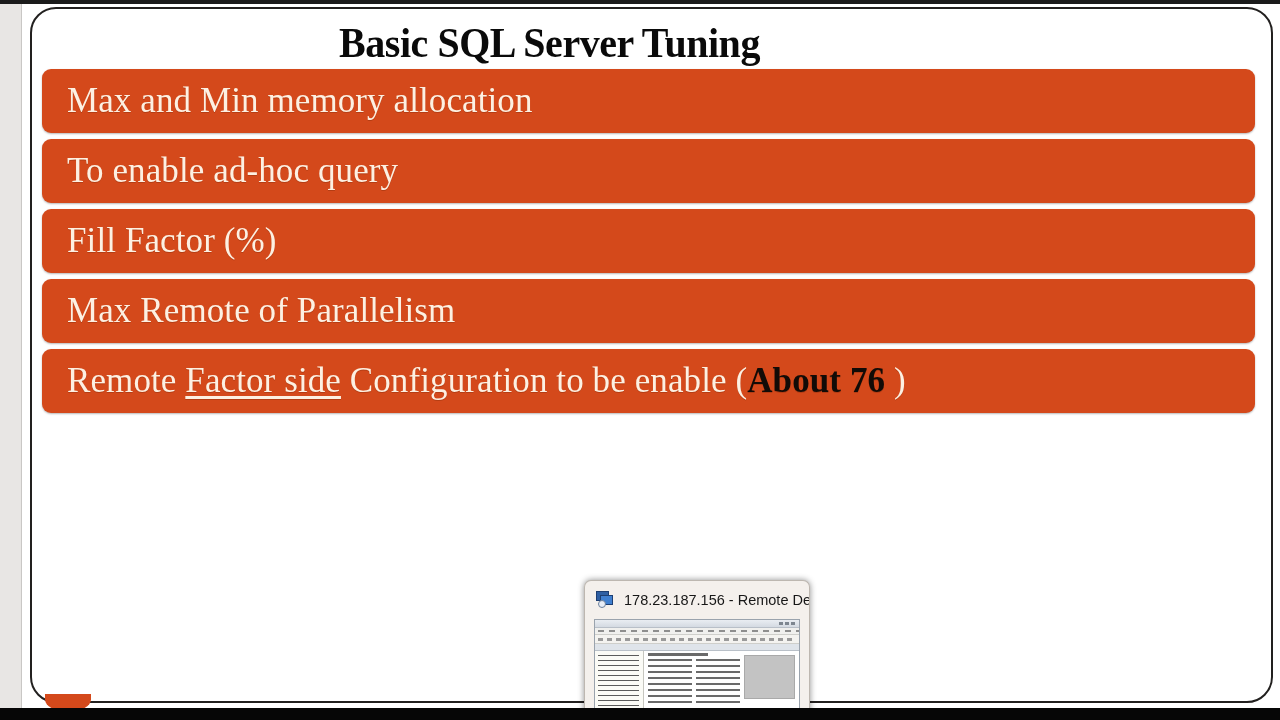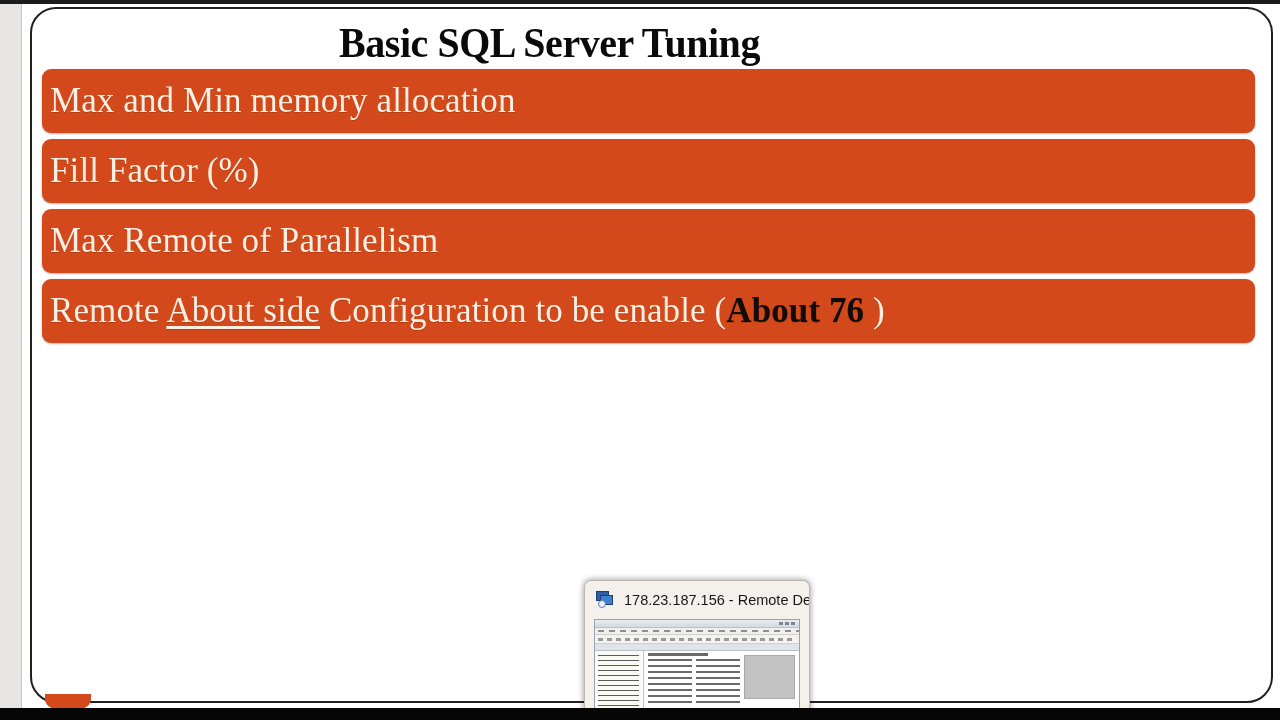--- a/index.html
+++ b/index.html
@@ -101,21 +101,21 @@
     margin-bottom: 6px;
     background: #d4491b;
     border-radius: 9px;
     box-shadow: 0 1px 2px rgba(0,0,0,0.28);
     display: flex;
     align-items: center;
     overflow: hidden;
   }
 
   .bar-label {
-    padding-left: 8px;
+    padding-left: 25px;
     font-family: "Liberation Serif", serif;
     font-size: 35px;
     line-height: 40px;
     color: #fdf0e2;
     white-space: nowrap;
     letter-spacing: 0.1px;
     text-shadow: 0 1px 0 rgba(120,40,10,0.35);
   }
   .bar-label .u {
     text-decoration: underline;
@@ -317,35 +317,38 @@
 
   <div class="slide-frame">
     <div class="slide-title">Basic SQL Server Tuning</div>
 
     <div class="bars">
 
       <div class="bar">
         <span class="bar-label">Max and Min memory allocation</span>
       </div>
 
+      <div class="bar">
+        <span class="bar-label">To enable ad-hoc query</span>
+      </div>
 
 
 
 
       <div class="bar">
         <span class="bar-label">Fill Factor (%)</span>
       </div>
 
       <div class="bar">
         <span class="bar-label">Max Remote of Parallelism</span>
       </div>
 
 
       <div class="bar">
-        <span class="bar-label"><span>Remote </span><span class="u">About side</span><span> Configuration to be enable </span><span class="paren">(</span><span class="bold-dark">About 76</span><span class="paren"> )</span></span>
+        <span class="bar-label"><span>Remote </span><span class="u">Factor side</span><span> Configuration to be enable </span><span class="paren">(</span><span class="bold-dark">About 76</span><span class="paren"> )</span></span>
       </div>
 
     </div>
   </div>
 
   <div class="orange-blob"></div>
 
   <div class="thumb-popup">
     <div class="thumb-header">
       <span class="rdp-icon">

